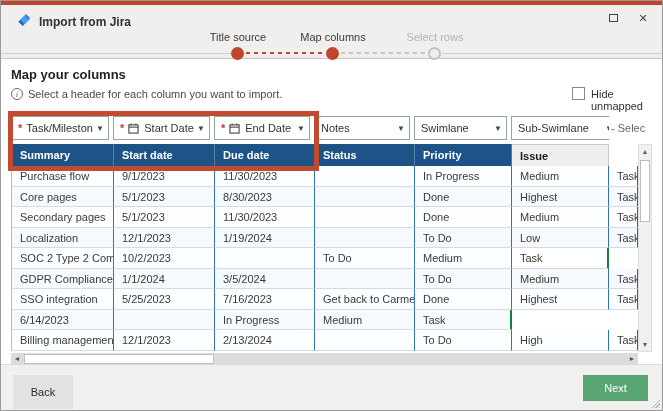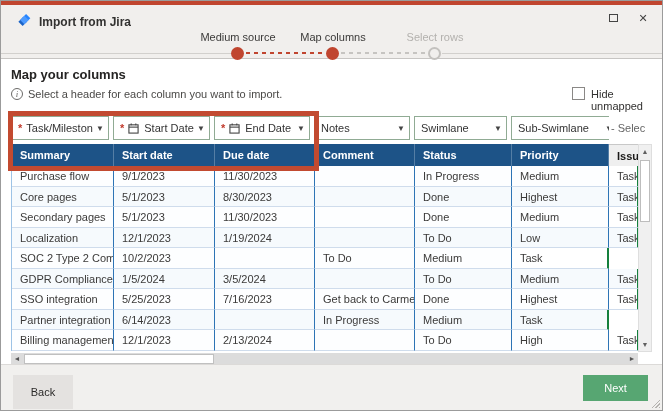--- a/index.html
+++ b/index.html
@@ -81,21 +81,21 @@
   <div id="headerzone">
     <svg id="jira-logo" viewBox="0 0 20 20">
       <path d="M10 1 L15 6 L10 11 L5 6 Z" fill="#2684FF" transform="translate(3,-1)"></path>
       <path d="M10 1 L15 6 L10 11 L5 6 Z" fill="#1b63c7" transform="translate(-1,3)"></path>
       <path d="M10 1 L15 6 L10 11 L5 6 Z" fill="#4c9aff" transform="translate(1,1)"></path>
     </svg>
     <div id="window-title">Import from Jira</div>
     <button class="win-btn" id="btn-max"><span id="max-glyph"></span></button>
     <button class="win-btn" id="btn-close"><span>✕</span></button>
 
-    <div class="step-label" style="left:187px;">Medium source</div>
+    <div class="step-label" style="left:187px;">Title source</div>
     <div class="step-label" style="left:282px;">Map columns</div>
     <div class="step-label pending" style="left:384px;">Select rows</div>
     <div class="conn conn-solid" style="left:0; width:230px;"></div>
     <div class="conn conn-red" style="left:245px; width:80px;"></div>
     <div class="conn conn-gray" style="left:340px; width:87px;"></div>
     <div class="conn conn-solid" style="left:441px; width:222px;"></div>
     <div class="dot" style="left:230px;"></div>
     <div class="dot" style="left:325px;"></div>
     <div class="dot hollow" style="left:427px;"></div>
   </div>
@@ -149,21 +149,20 @@
       <div class="dd plain" style="left: 608px; width: 40px;">
         <span class="lbl">- Select</span>
       </div>
     </div>
 
   <div id="tbl">
       <div class="trow">
         <div class="th">Summary</div>
         <div class="th">Start date</div>
         <div class="th">Due date</div>
-        <div class="th">Comment</div>
         <div class="th">Status</div>
         <div class="th">Priority</div>
         <div class="th unmapped">Issue</div>
       </div>
       <div class="trow">
         <div class="td">Purchase flow</div>
         <div class="td">9/1/2023</div>
         <div class="td">11/30/2023</div>
         <div class="td"></div>
         <div class="td">In Progress</div>
@@ -200,38 +199,37 @@
       <div class="trow">
         <div class="td">SOC 2 Type 2 Complia...</div>
         <div class="td">10/2/2023</div>
         <div class="td"></div>
         <div class="td">To Do</div>
         <div class="td">Medium</div>
         <div class="td last">Task</div>
       </div>
       <div class="trow">
         <div class="td">GDPR Compliance</div>
-        <div class="td">1/5/2024</div>
+        <div class="td">1/1/2024</div>
         <div class="td">3/5/2024</div>
         <div class="td"></div>
         <div class="td">To Do</div>
         <div class="td">Medium</div>
         <div class="td last">Task</div>
       </div>
       <div class="trow">
         <div class="td">SSO integration</div>
         <div class="td">5/25/2023</div>
         <div class="td">7/16/2023</div>
         <div class="td">Get back to Carmen</div>
         <div class="td">Done</div>
         <div class="td">Highest</div>
         <div class="td last">Task</div>
       </div>
       <div class="trow">
-        <div class="td">Partner integration</div>
         <div class="td">6/14/2023</div>
         <div class="td"></div>
         <div class="td">In Progress</div>
         <div class="td">Medium</div>
         <div class="td last">Task</div>
       </div>
       <div class="trow">
         <div class="td">Billing management</div>
         <div class="td">12/1/2023</div>
         <div class="td">2/13/2024</div>

